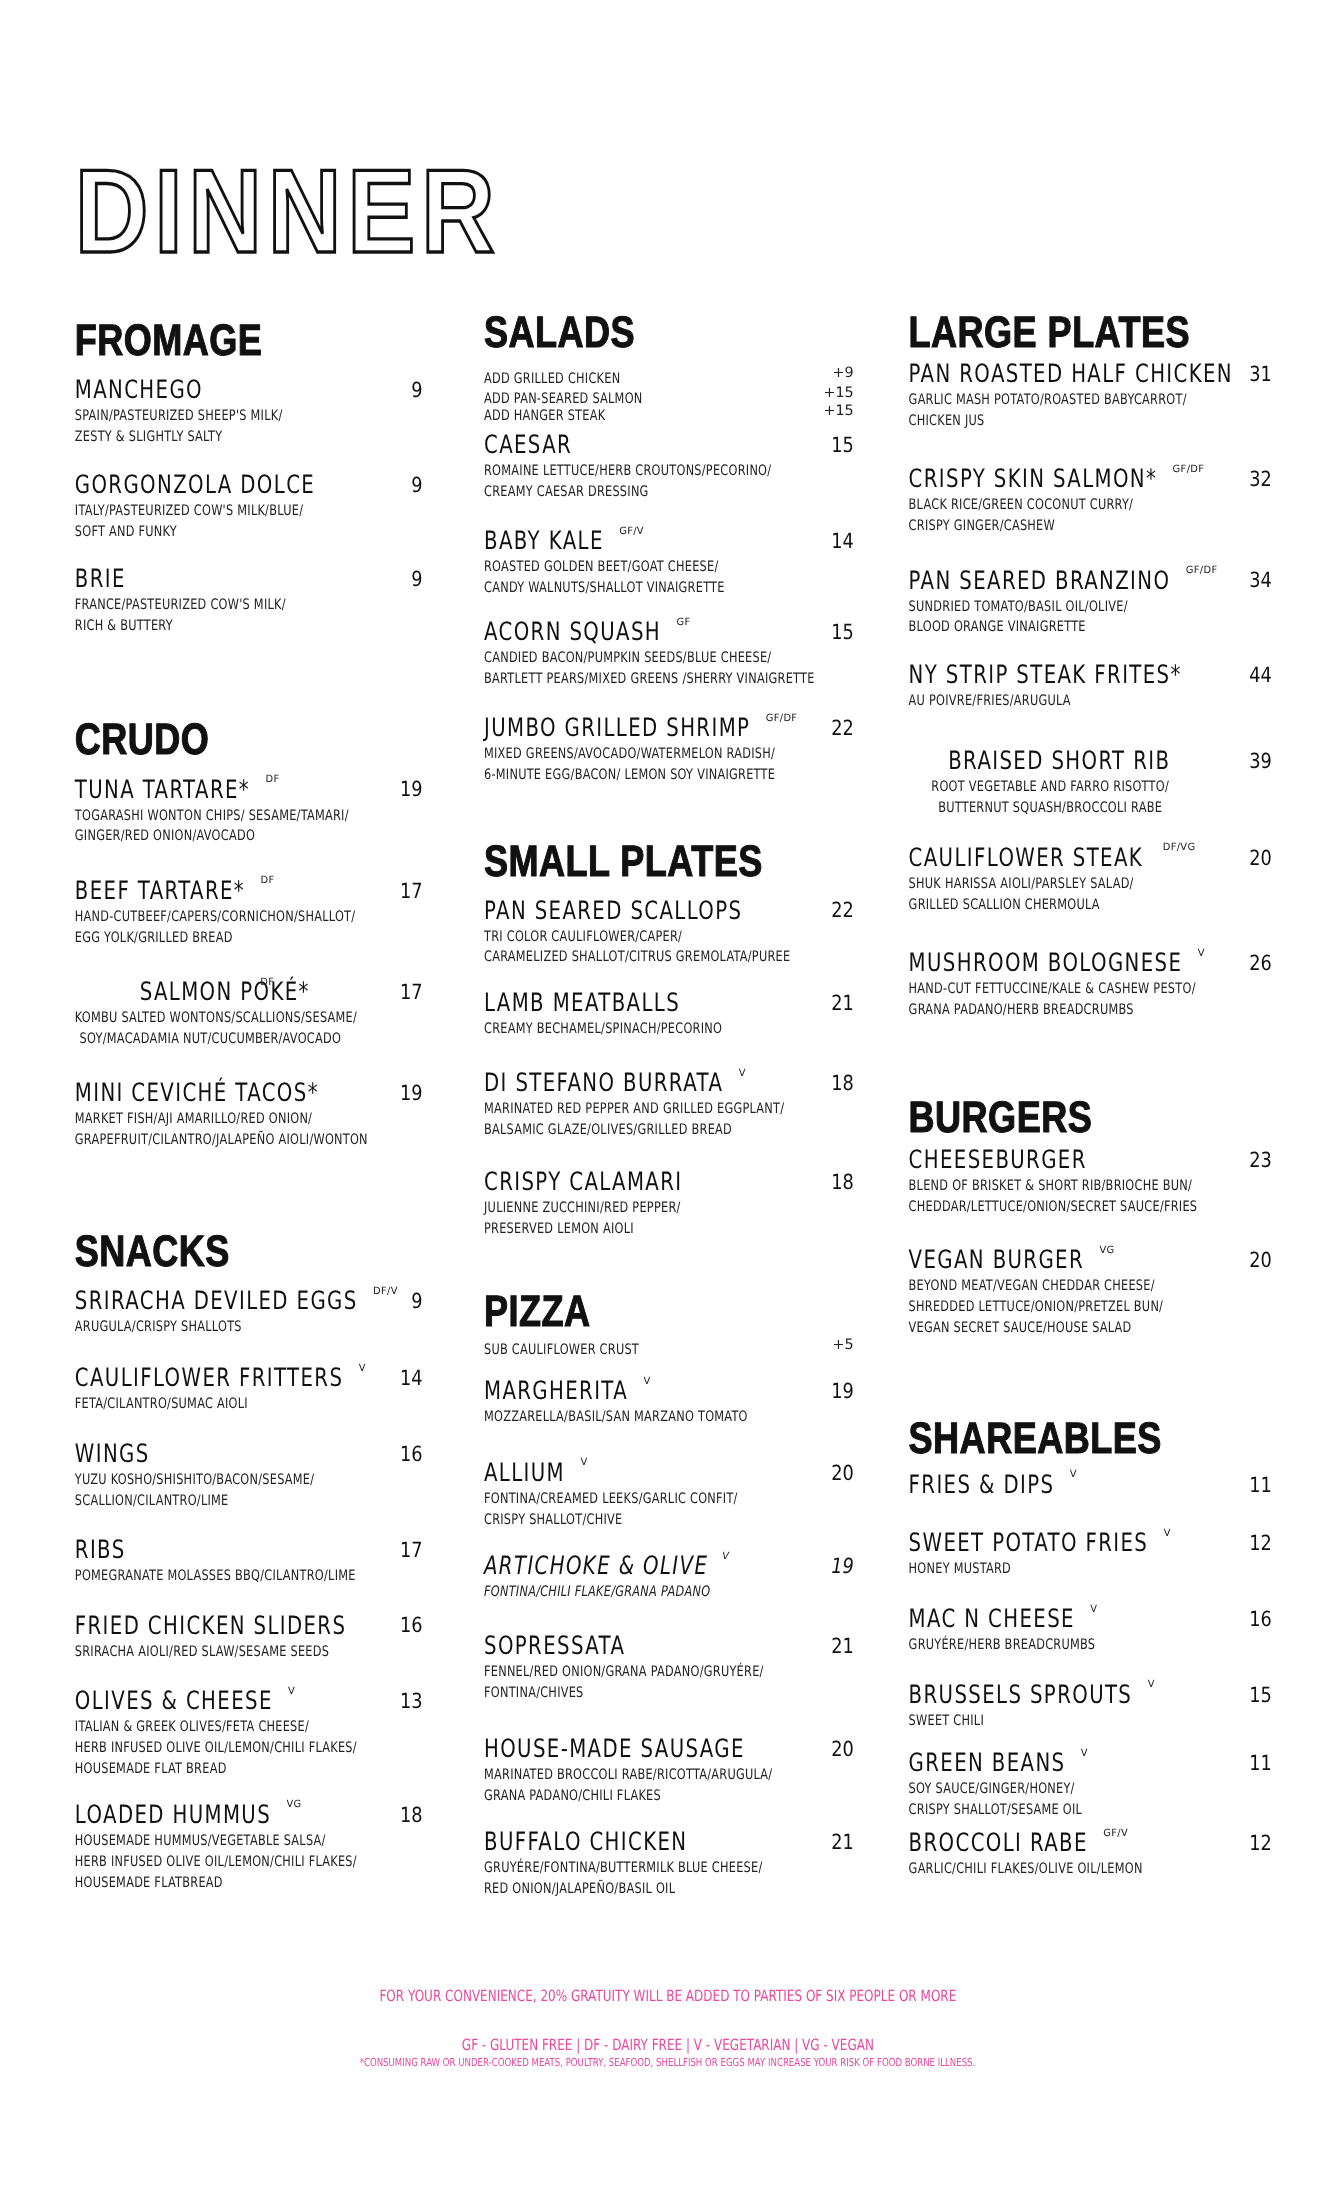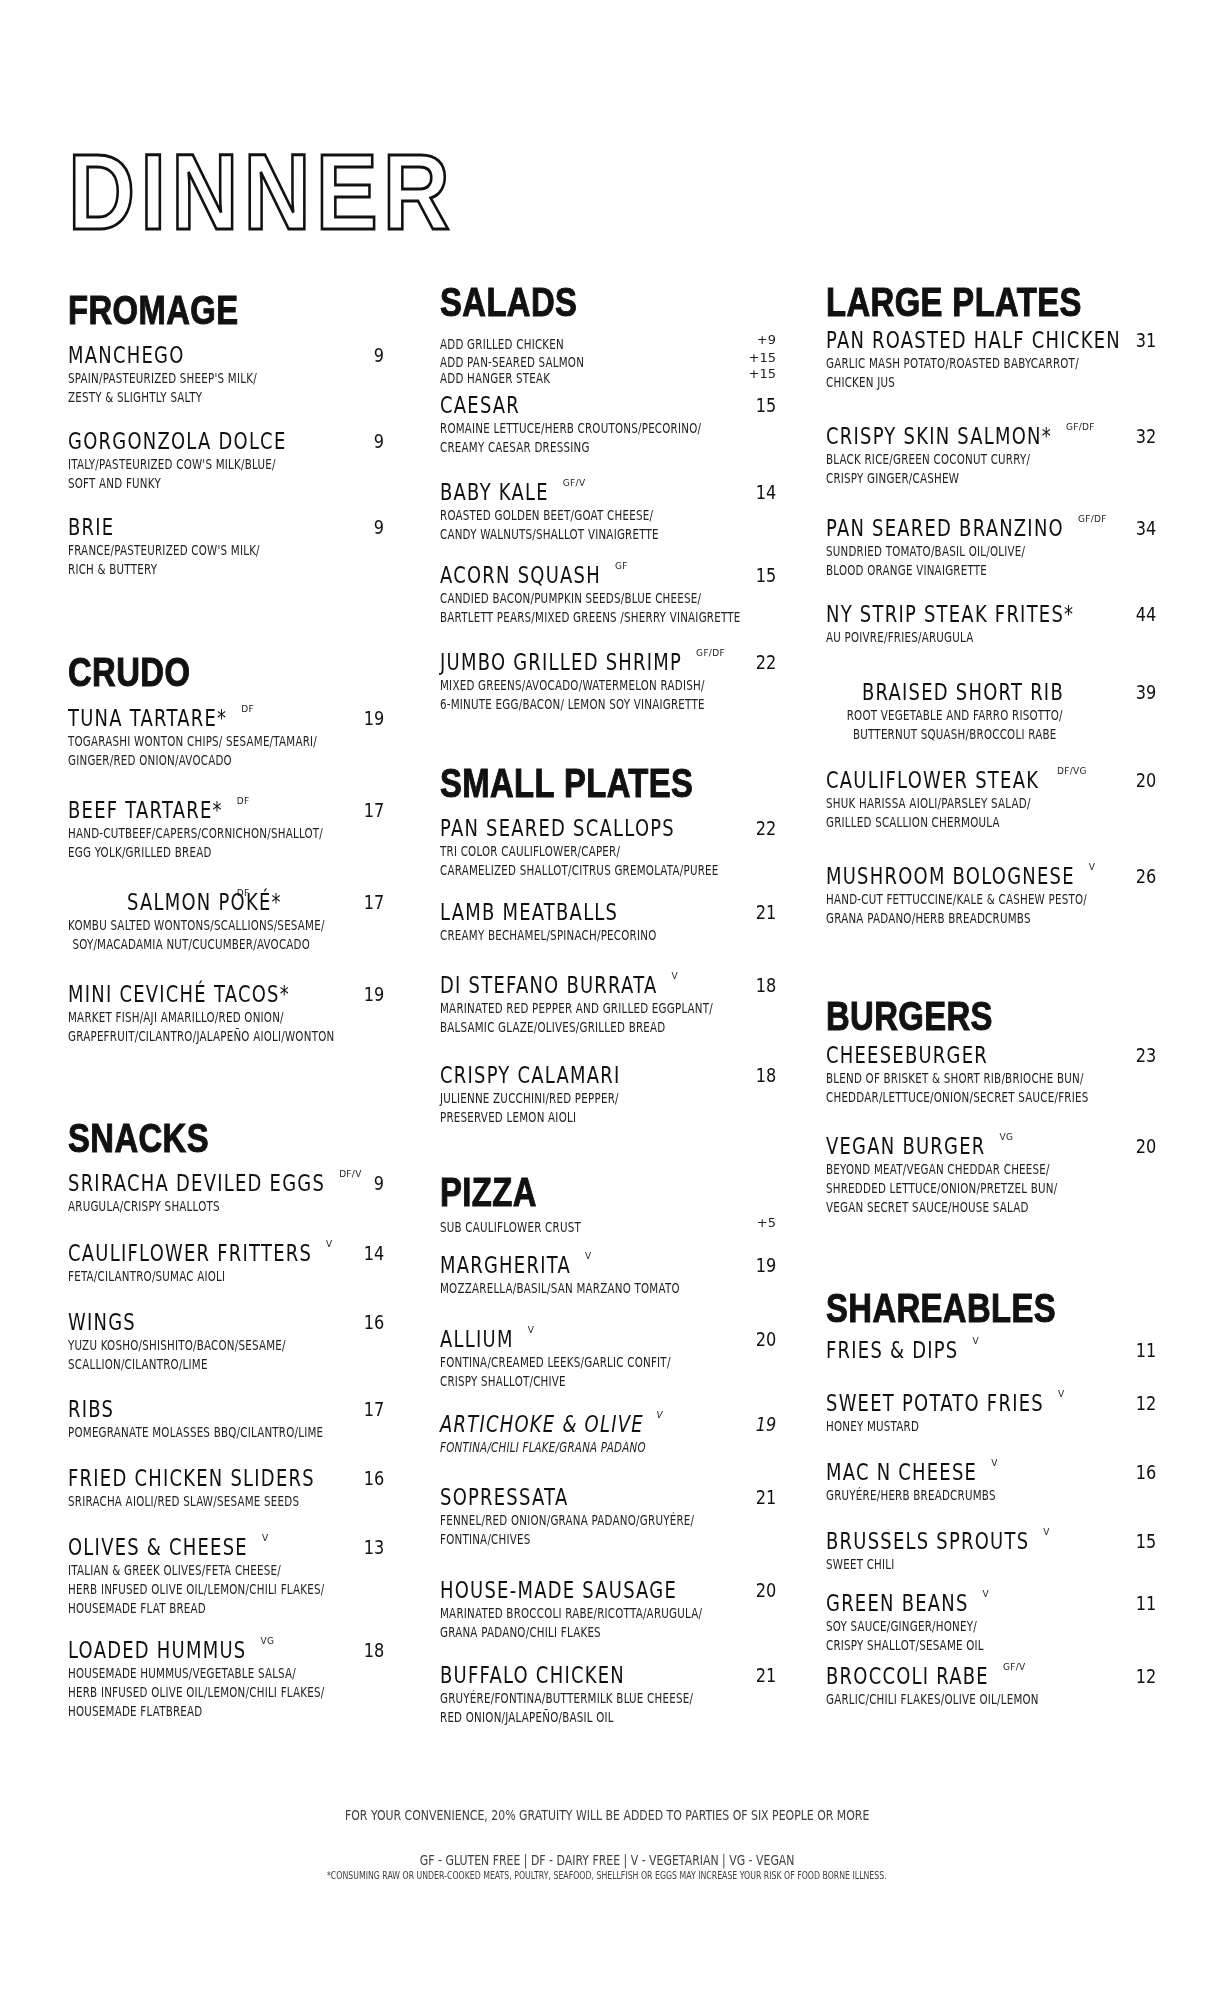--- a/index.html
+++ b/index.html
@@ -35,21 +35,21 @@
     font-size: 19px; color: #111; line-height: 28px; transform: scaleX(0.85); transform-origin: right top;
   }
   .desc {
     font-family: "DejaVu Sans", sans-serif; font-size: 13.2px; line-height: 19px;
     color: #222; white-space: nowrap; transform: scaleX(0.78); transform-origin: left top;
     letter-spacing: 0.3px;
   }
   .addon { position: absolute; left: 0; width: 100%; height: 18px; }
   .addon .label { font-family: "DejaVu Sans", sans-serif; font-size: 13.2px; color: #222; white-space: nowrap; display:inline-block; transform: scaleX(0.78); transform-origin: left top; letter-spacing: 0.3px; }
   .addon .aprice { position: absolute; right: 0; top: -3px; font-family: "DejaVu Sans", sans-serif; font-size: 13px; color: #222; }
-  .footer { position: absolute; left: 0; width: 1214px; text-align: center; font-family: "DejaVu Sans", sans-serif; color: #404040; }
+  .footer { position: absolute; left: 0; width: 1214px; text-align: center; font-family: "DejaVu Sans", sans-serif; color: #ec4899; }
   .footer span { display: inline-block; transform: scaleX(0.78); white-space: nowrap; }
 </style>
 </head>
 <body>
 
 <div class="title">DINNER</div>
 
 <div id="menu">
     <div class="col" style="left: 68px; top: 0px; width: 316px;">
       <div class="section" style="left: 0px; top: 290px; width: 316px;">

